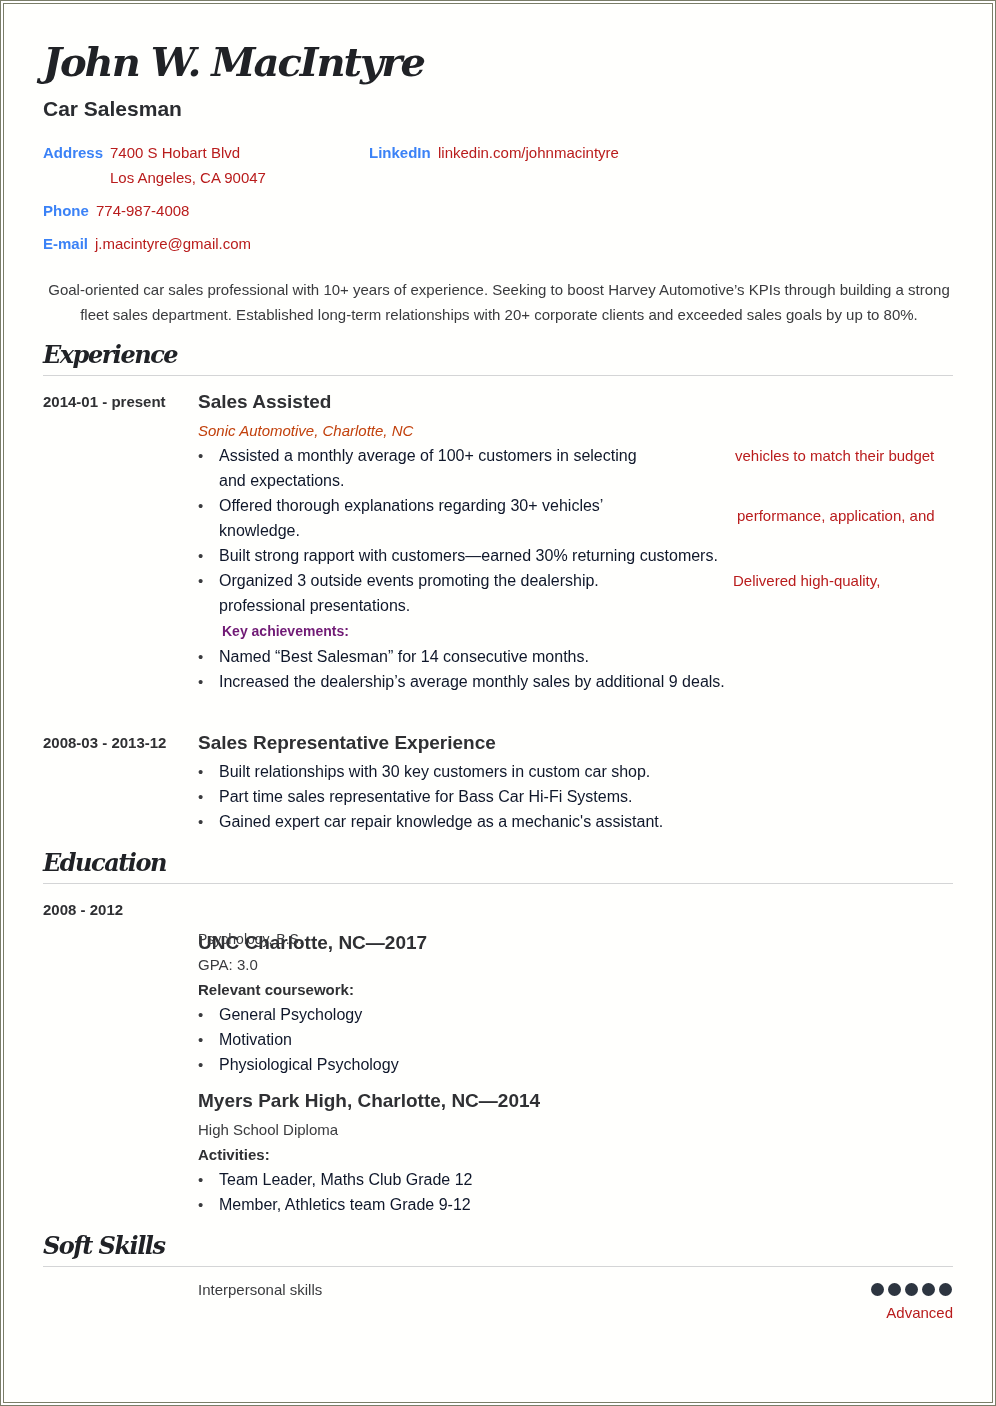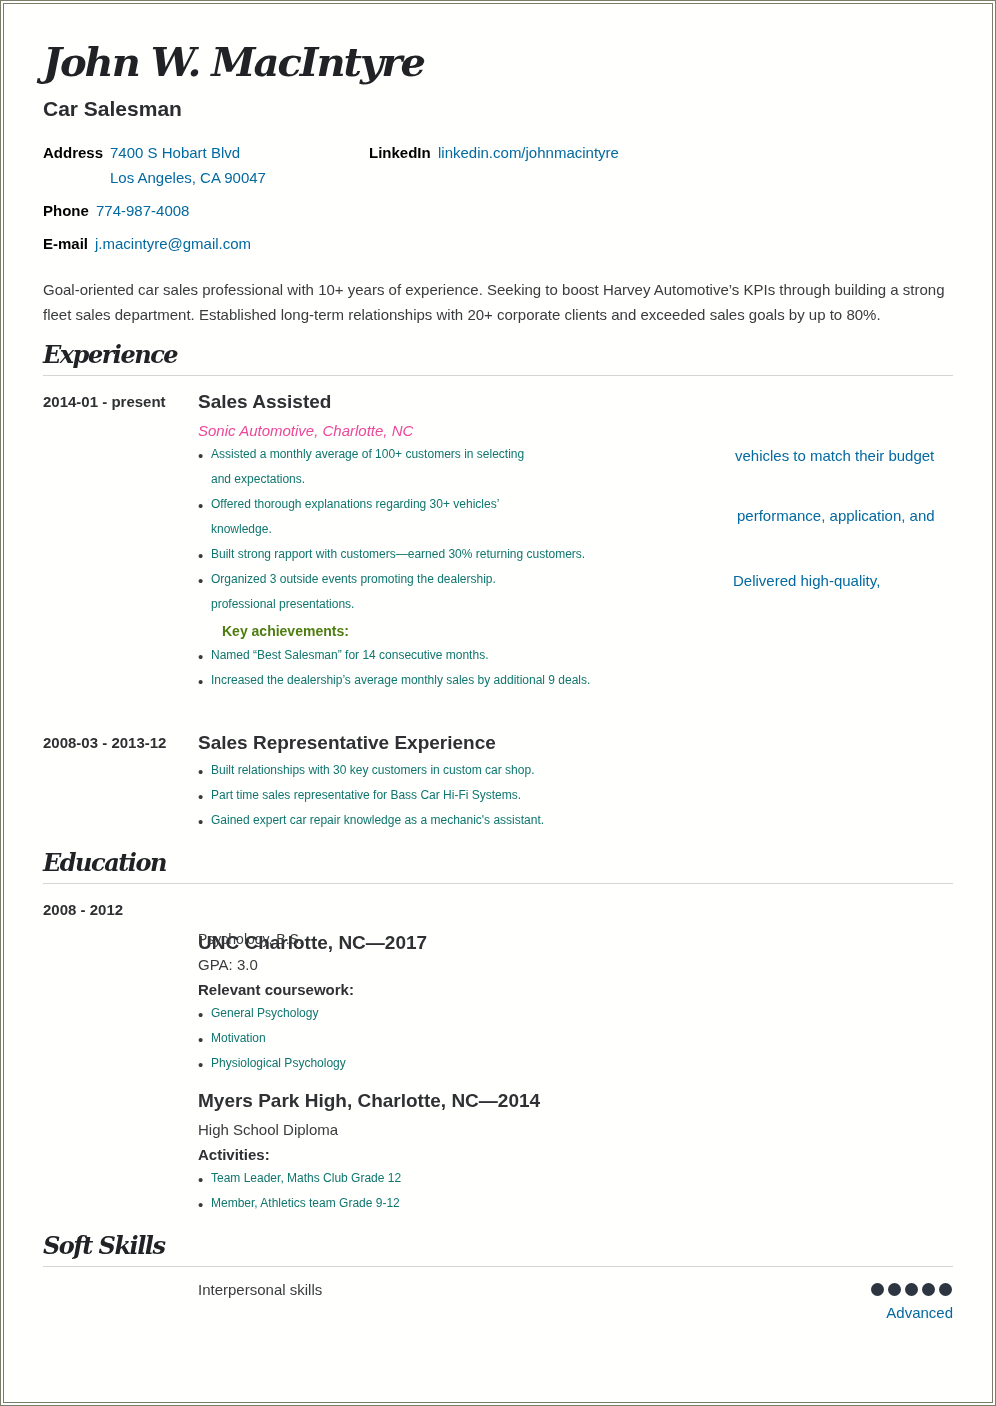--- a/index.html
+++ b/index.html
@@ -15,34 +15,34 @@
     position: absolute; left: 3px; top: 3px; width: 988px; height: 1398px;
     border: 1px solid #7a7d68; background: #fffffd;
   }
   .abs { position: absolute; white-space: nowrap; }
   .name {
     left: 43px; top: 38px; font-family: "DejaVu Serif", serif;
     font-style: italic; font-weight: bold; font-size: 40px; letter-spacing: -2px;
     color: #202226;
   }
   .role { left: 43px; top: 97px; font-size: 21px; font-weight: bold; color: #2a2c30; }
-  .lbl { font-weight: bold; font-size: 15px; color: #000000; }
-  .val { font-size: 15px; color: #0369a1; }
-  .summary { left: 43px; top: 277px; width: 912px; font-size: 15px; line-height: 25px; color: #3a3b3e; white-space: normal; }
+  .lbl { font-weight: bold; font-size: 15px; color: #3b82f6; }
+  .val { font-size: 15px; color: #b91c1c; }
+  .summary { left: 43px; top: 277px; width: 912px; font-size: 15px; line-height: 25px; color: #3a3b3e; white-space: normal; text-align: center; }
   .sec-title {
     left: 43px; font-family: "DejaVu Serif", serif; font-style: italic; font-weight: bold;
     font-size: 24px; letter-spacing: -1.5px; color: #202226;
   }
   .rule { left: 43px; width: 910px; height: 1px; background: #d4d5d6; }
   .date { left: 43px; font-size: 15px; font-weight: bold; color: #2f3033; }
   .job { left: 198px; font-size: 19px; font-weight: bold; color: #2f3033; }
-  .company { left: 198px; font-size: 15px; font-style: italic; color: #ec4899; }
-  .line { left: 211px; font-size: 12px; color: #0f766e; }
+  .company { left: 198px; font-size: 15px; font-style: italic; color: #c2410c; }
+  .line { left: 219px; font-size: 16px; color: #0f172a; }
   .bullet { left: 198px; font-size: 15px; color: #3a3b3e; }
-  .sub { left: 198px; font-size: 14px; font-weight: bold; color: #4d7c0f; padding-left: 24px; }
+  .sub { left: 198px; font-size: 14px; font-weight: bold; color: #701a75; padding-left: 24px; }
   .sub15 { left: 198px; font-size: 15px; font-weight: bold; color: #2f3033; }
   .plain { left: 198px; font-size: 15px; color: #3a3b3e; }
   .small { left: 198px; font-size: 14px; color: #3a3b3e; }
   .dots { left: 871px; top: 1283px; display: flex; gap: 4px; }
   .dot { width: 13px; height: 13px; border-radius: 50%; background: #2d3540; }
 </style>
 </head>
 <body>
 
 <div class="frame-outer"></div>

